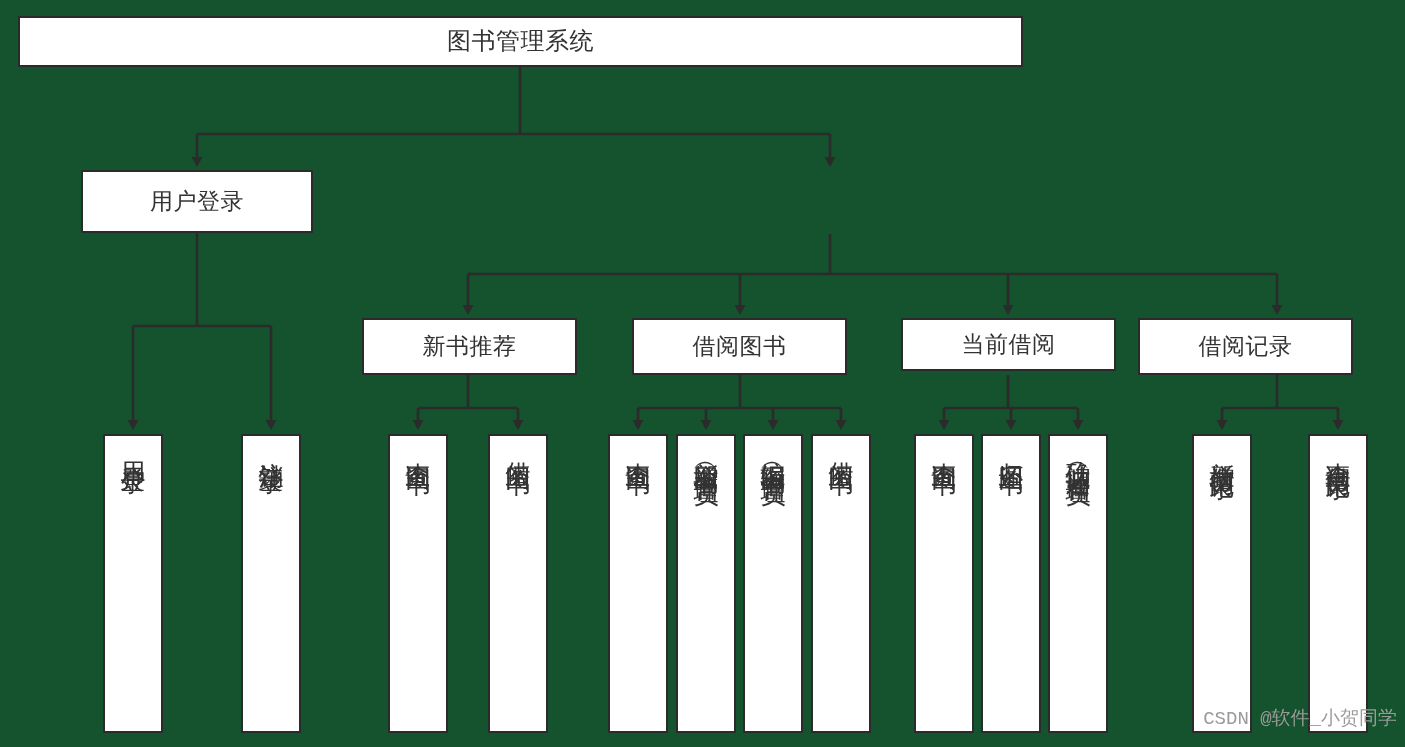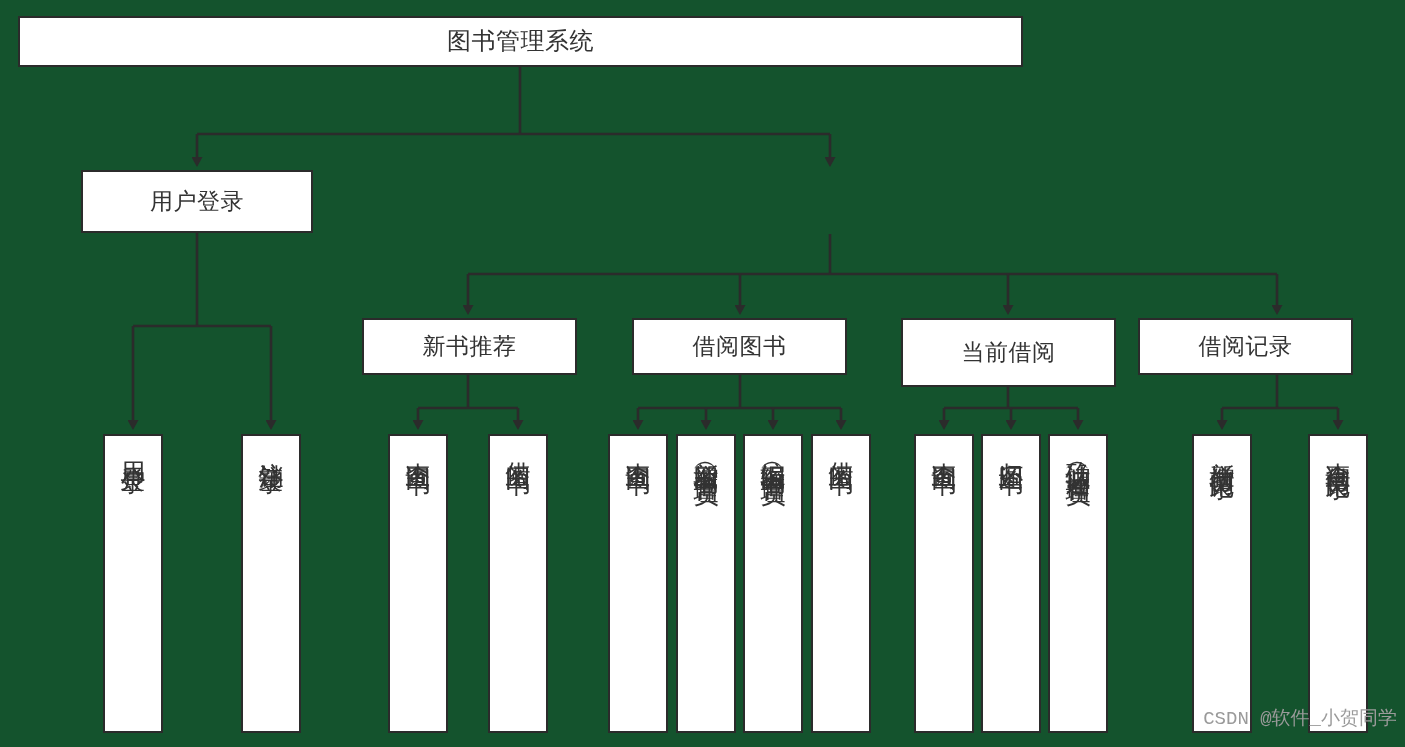--- a/index.html
+++ b/index.html
@@ -136,21 +136,21 @@
   <div class="node h" style="left:81px; top:170px; width:232px; height:63px;">
     <span class="label">用户登录</span>
   </div>
 
   <div class="node h" style="left:362px; top:318px; width:215px; height:57px;">
     <span class="label">新书推荐</span>
   </div>
   <div class="node h" style="left:632px; top:318px; width:215px; height:57px;">
     <span class="label">借阅图书</span>
   </div>
-  <div class="node h" style="left:901px; top:318px; width:215px; height:69px;">
+  <div class="node h" style="left:901px; top:318px; width:215px; height:53px;">
     <span class="label">当前借阅</span>
   </div>
   <div class="node h" style="left:1138px; top:318px; width:215px; height:57px;">
     <span class="label">借阅记录</span>
   </div>
 
   <div class="node v" style="left:103px; top:434px; width:60px; height:299px;">
     <span class="label">用户登录</span>
   </div>
   <div class="node v" style="left:241px; top:434px; width:60px; height:299px;">

